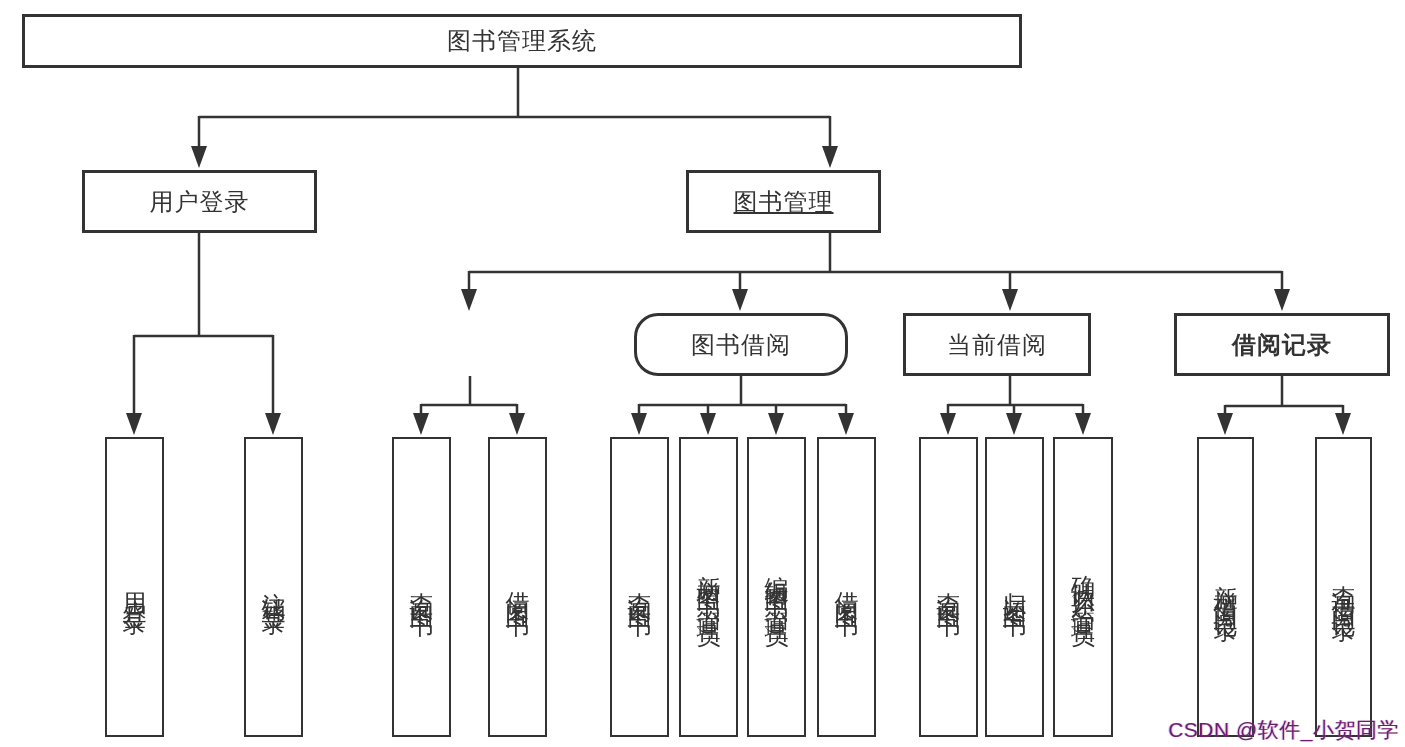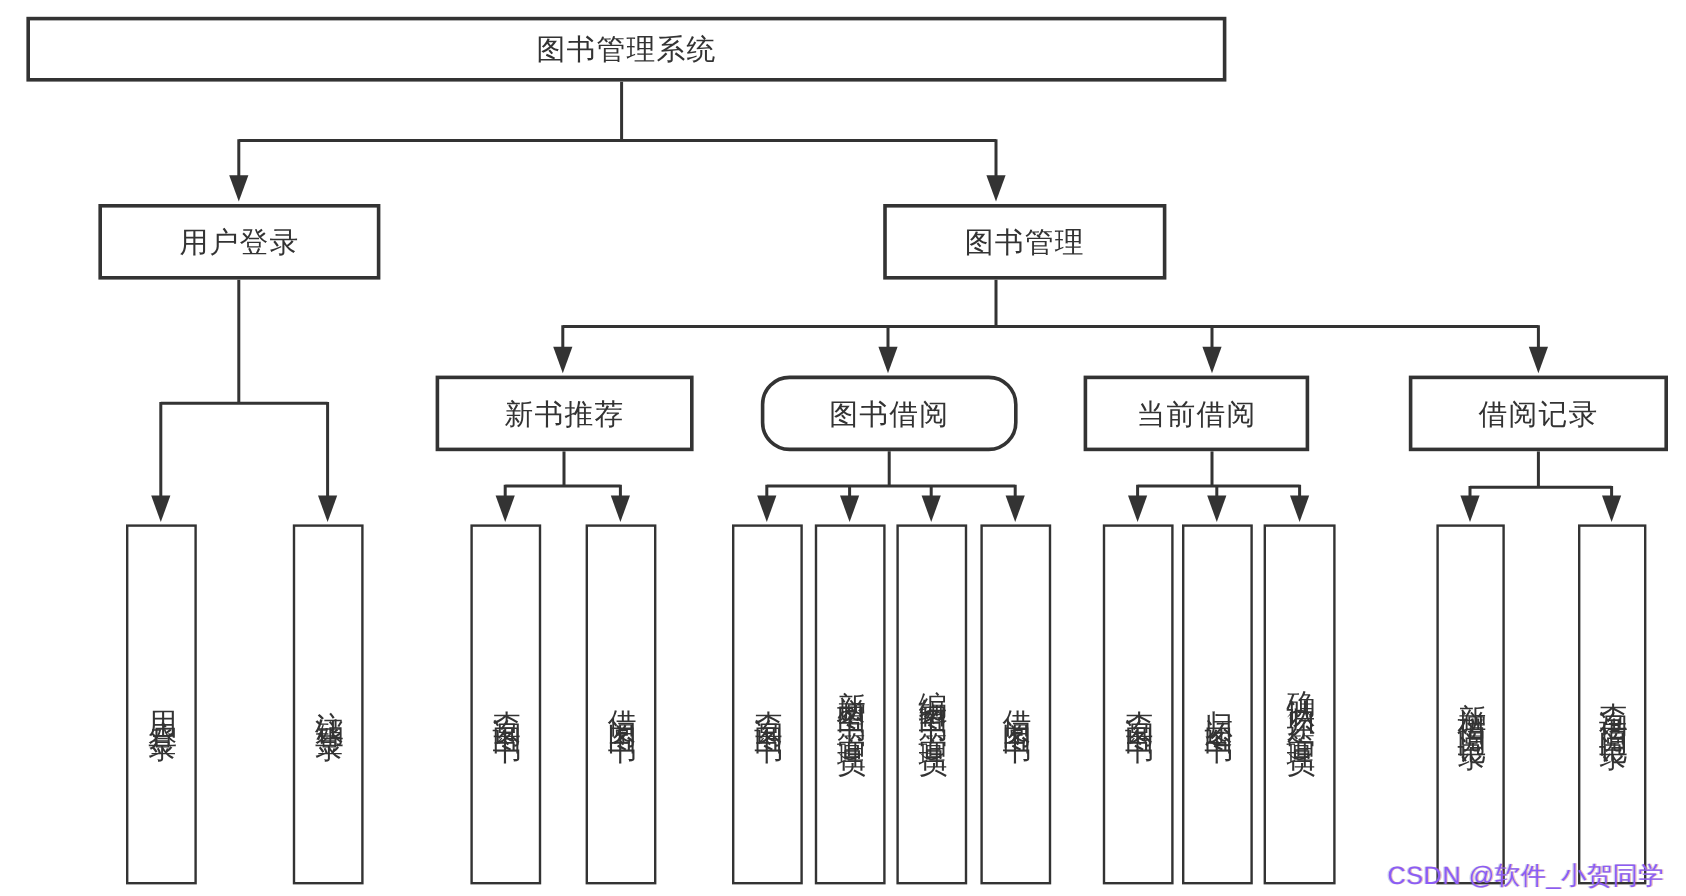--- a/index.html
+++ b/index.html
@@ -17,22 +17,22 @@
     text-align: left;
   }
   .box.h { font-size: 24px; letter-spacing: 1px; }
   .box.leaf { top: 437px; width: 59px; height: 300px; border-width: 2px; }
   .vtext {
     writing-mode: vertical-rl; text-orientation: mixed;
     font-size: 24px; letter-spacing: 7px; line-height: 1;
     white-space: nowrap;
   }
   .watermark {
-    position: absolute; right: 18px; bottom: 3px;
-    font-size: 21px; color: #8b5cf6; letter-spacing: 0.5px;
+    position: absolute; right: 6px; bottom: 3px;
+    font-size: 21px; color: #701a75; letter-spacing: 0.5px;
     text-shadow: 1px 0 0 rgba(201,82,82,0.35), -1px 0 0 rgba(90,110,200,0.30);
   }
 </style>
 </head>
 <body>
 
 <div id="canvas">
 
   <svg id="wires" width="1405" height="747" viewBox="0 0 1405 747" aria-hidden="true">
     <g stroke="#333333" stroke-width="2.5" fill="none">
@@ -74,34 +74,31 @@
     </g>
   </svg>
 
   <div class="box h" style="left:22px; top:14px; width:1000px; height:54px;">
     <span>图书管理系统</span>
   </div>
 
   <div class="box h" style="left:82px; top:170px; width:235px; height:63px;">
     <span>用户登录</span>
   </div>
-  <div class="box h" style="left:736px; top:170px; width:236px; height:63px;">
+  <div class="box h" style="left:686px; top:170px; width:195px; height:63px;text-decoration:underline;">
     <span>图书管理</span>
   </div>
 
-  <div class="box h" style="left:363px; top:313px; width:215px; height:63px;">
-    <span>新书推荐</span>
-  </div>
   <div class="box h" style="left:634px; top:313px; width:214px; height:63px;border-radius:24px;">
     <span>图书借阅</span>
   </div>
   <div class="box h" style="left:903px; top:313px; width:188px; height:63px;">
     <span>当前借阅</span>
   </div>
-  <div class="box h" style="left:1174px; top:313px; width:216px; height:63px;">
+  <div class="box h" style="left:1174px; top:313px; width:216px; height:63px;font-weight:bold;">
     <span>借阅记录</span>
   </div>
 
   <div class="box leaf" style="left:105px;">
     <span class="vtext">用户登录</span>
   </div>
   <div class="box leaf" style="left:244px;">
     <span class="vtext">注销登录</span>
   </div>
 

